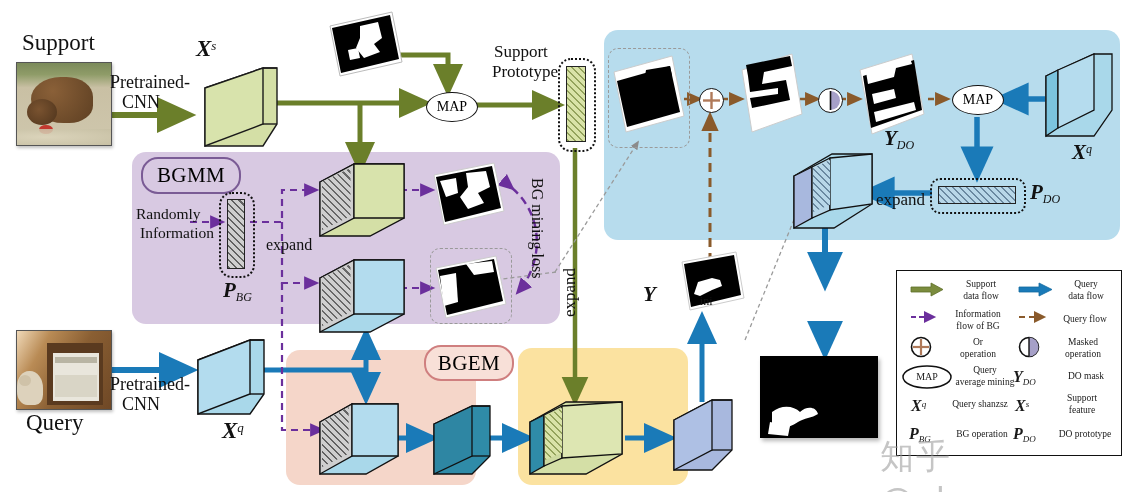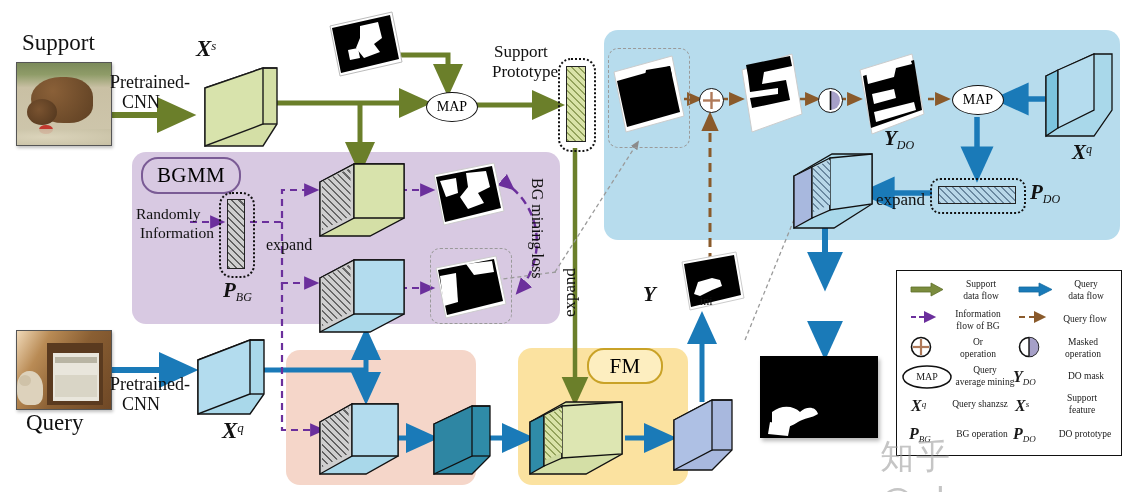--- a/index.html
+++ b/index.html
@@ -37,22 +37,22 @@
 <div id="root">
 
   <div class="panel" style="left:132px;top:152px;width:428px;height:172px;background:#d8c9e2;"></div>
   <div class="panel" style="left:604px;top:30px;width:516px;height:210px;background:#b7dced;"></div>
   <div class="panel" style="left:286px;top:350px;width:190px;height:135px;background:#f5d6c9;"></div>
   <div class="panel" style="left:518px;top:348px;width:170px;height:137px;background:#fbe2a0;"></div>
 
   <div class="pill" style="left:141px;top:157px;width:96px;height:33px;border:2px solid #7a5b95;">
     <span>BGMM</span>
   </div>
-  <div class="pill" style="left:587px;top:348px;width:72px;height:32px;border:2px solid #c9a227;background:#fdeec0;">
-    <span>FM</span>
+  <div class="pill" style="left:424px;top:345px;width:86px;height:32px;border:2px solid #cf7f7f;background:#f8e0d8;">
+    <span>BGEM</span>
   </div>
 
   <svg width="1126" height="492">
     <defs>
       <marker id="ar-olive" markerWidth="7" markerHeight="7" refX="5.2" refY="3.2" orient="auto">
         <path d="M0,0.2 L6.6,3.2 L0,6.2 Z" fill="#6b7f2a"></path>
       </marker>
       <marker id="ar-blue" markerWidth="7" markerHeight="7" refX="5.2" refY="3.2" orient="auto">
         <path d="M0,0.2 L6.6,3.2 L0,6.2 Z" fill="#1a7ab8"></path>
       </marker>

